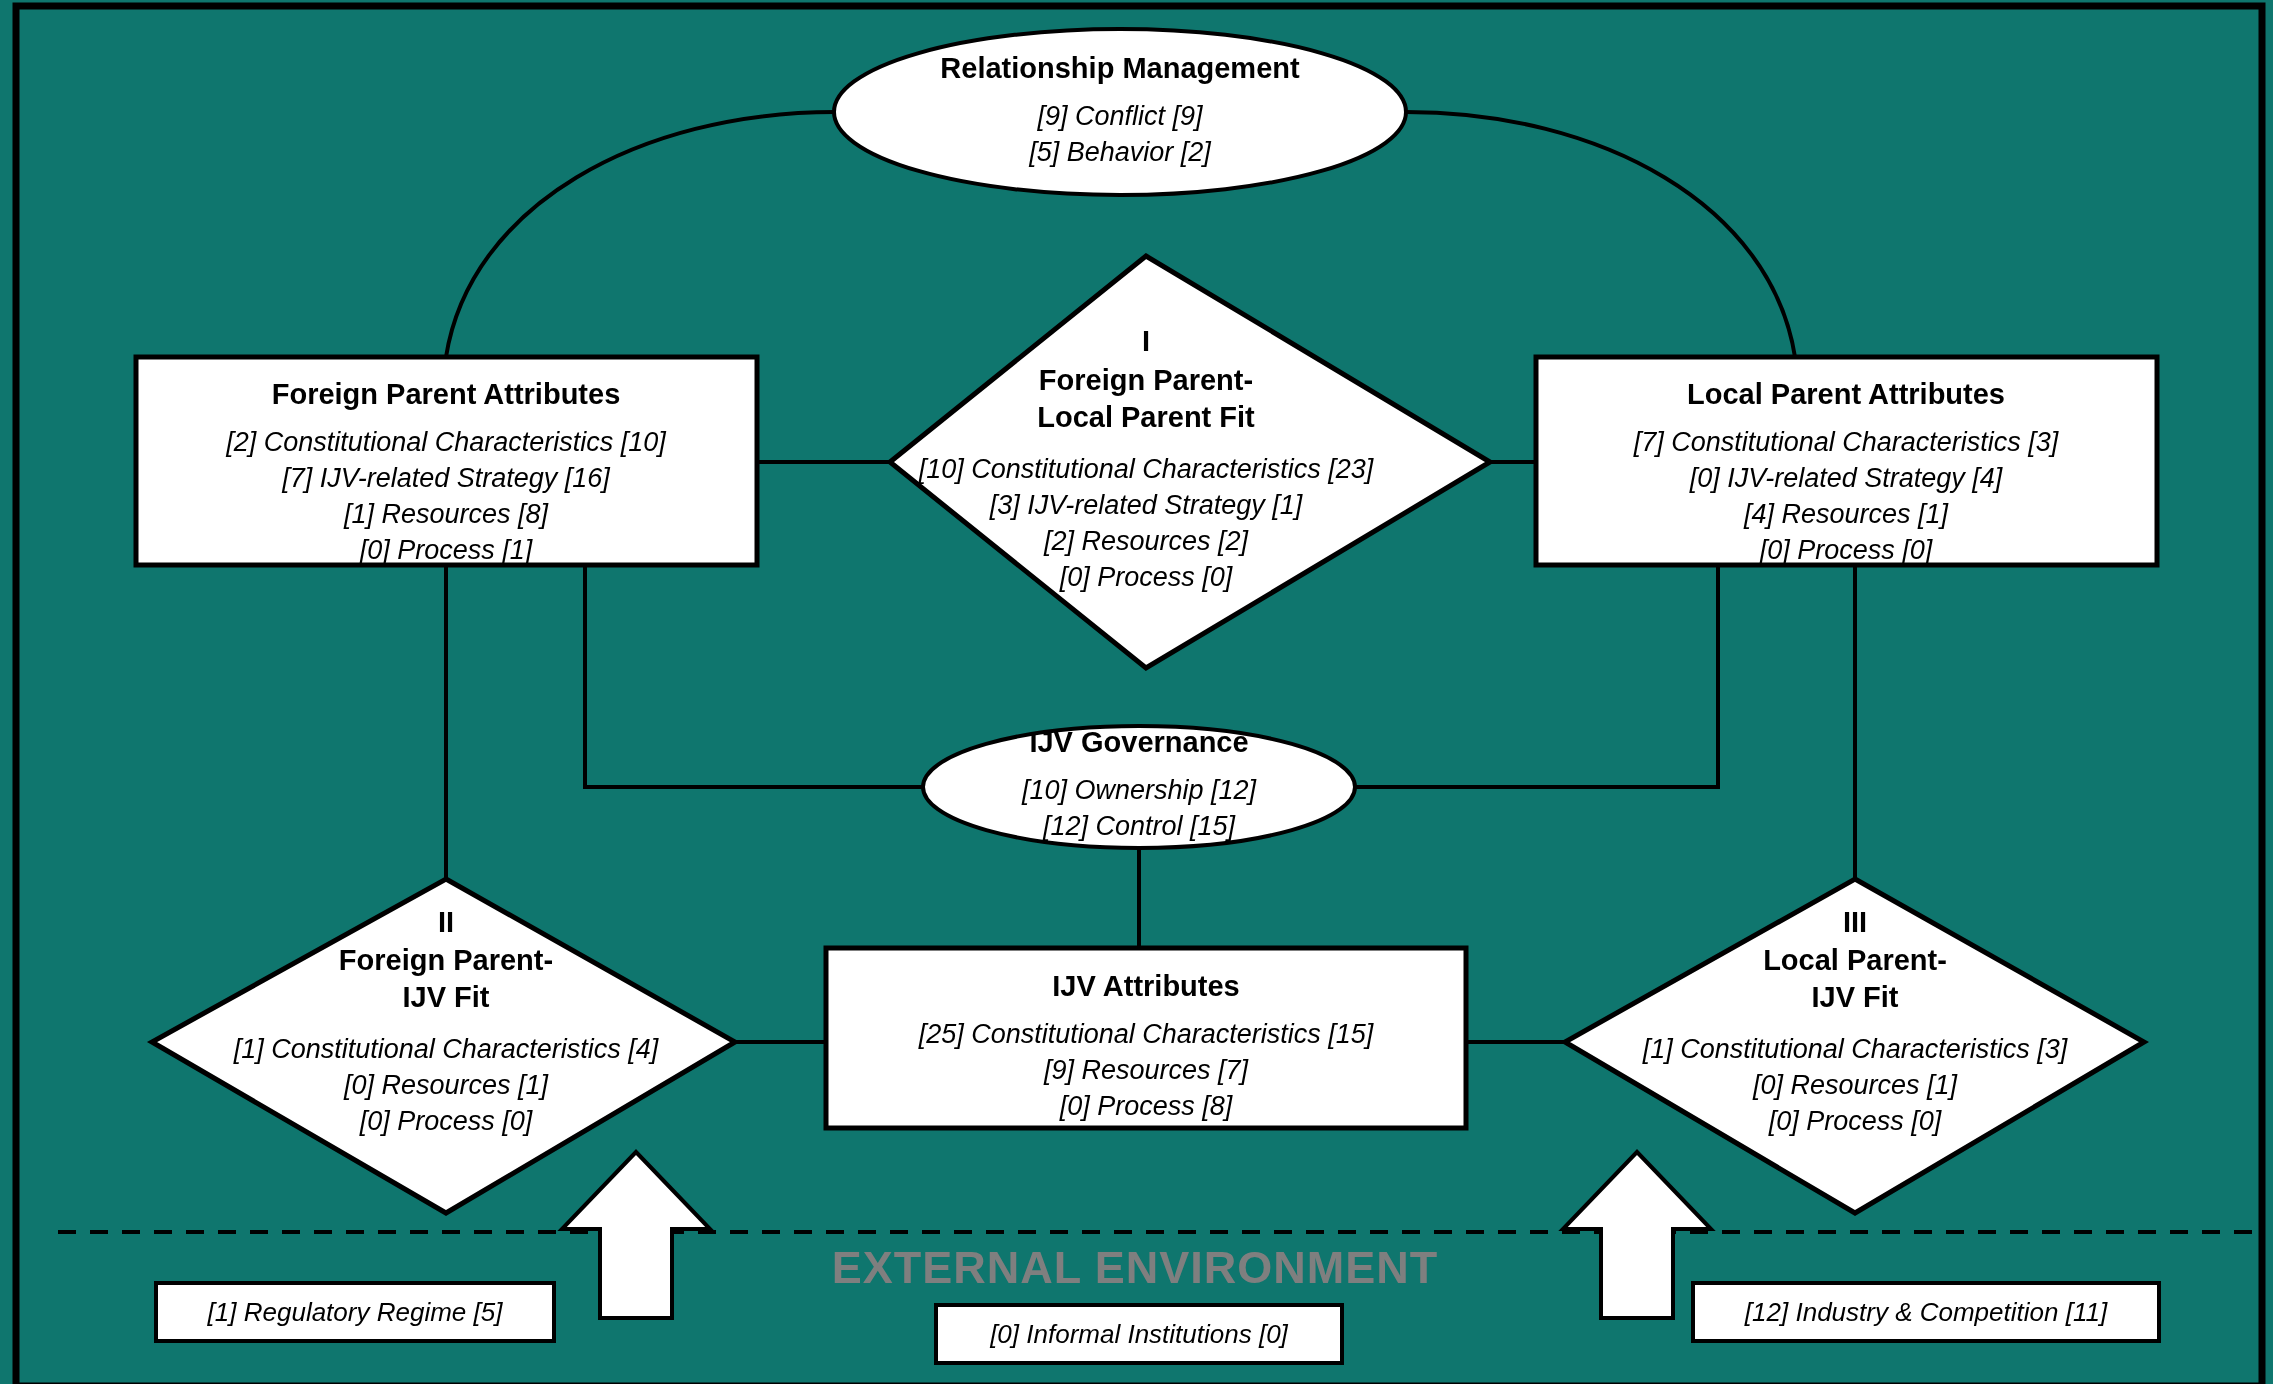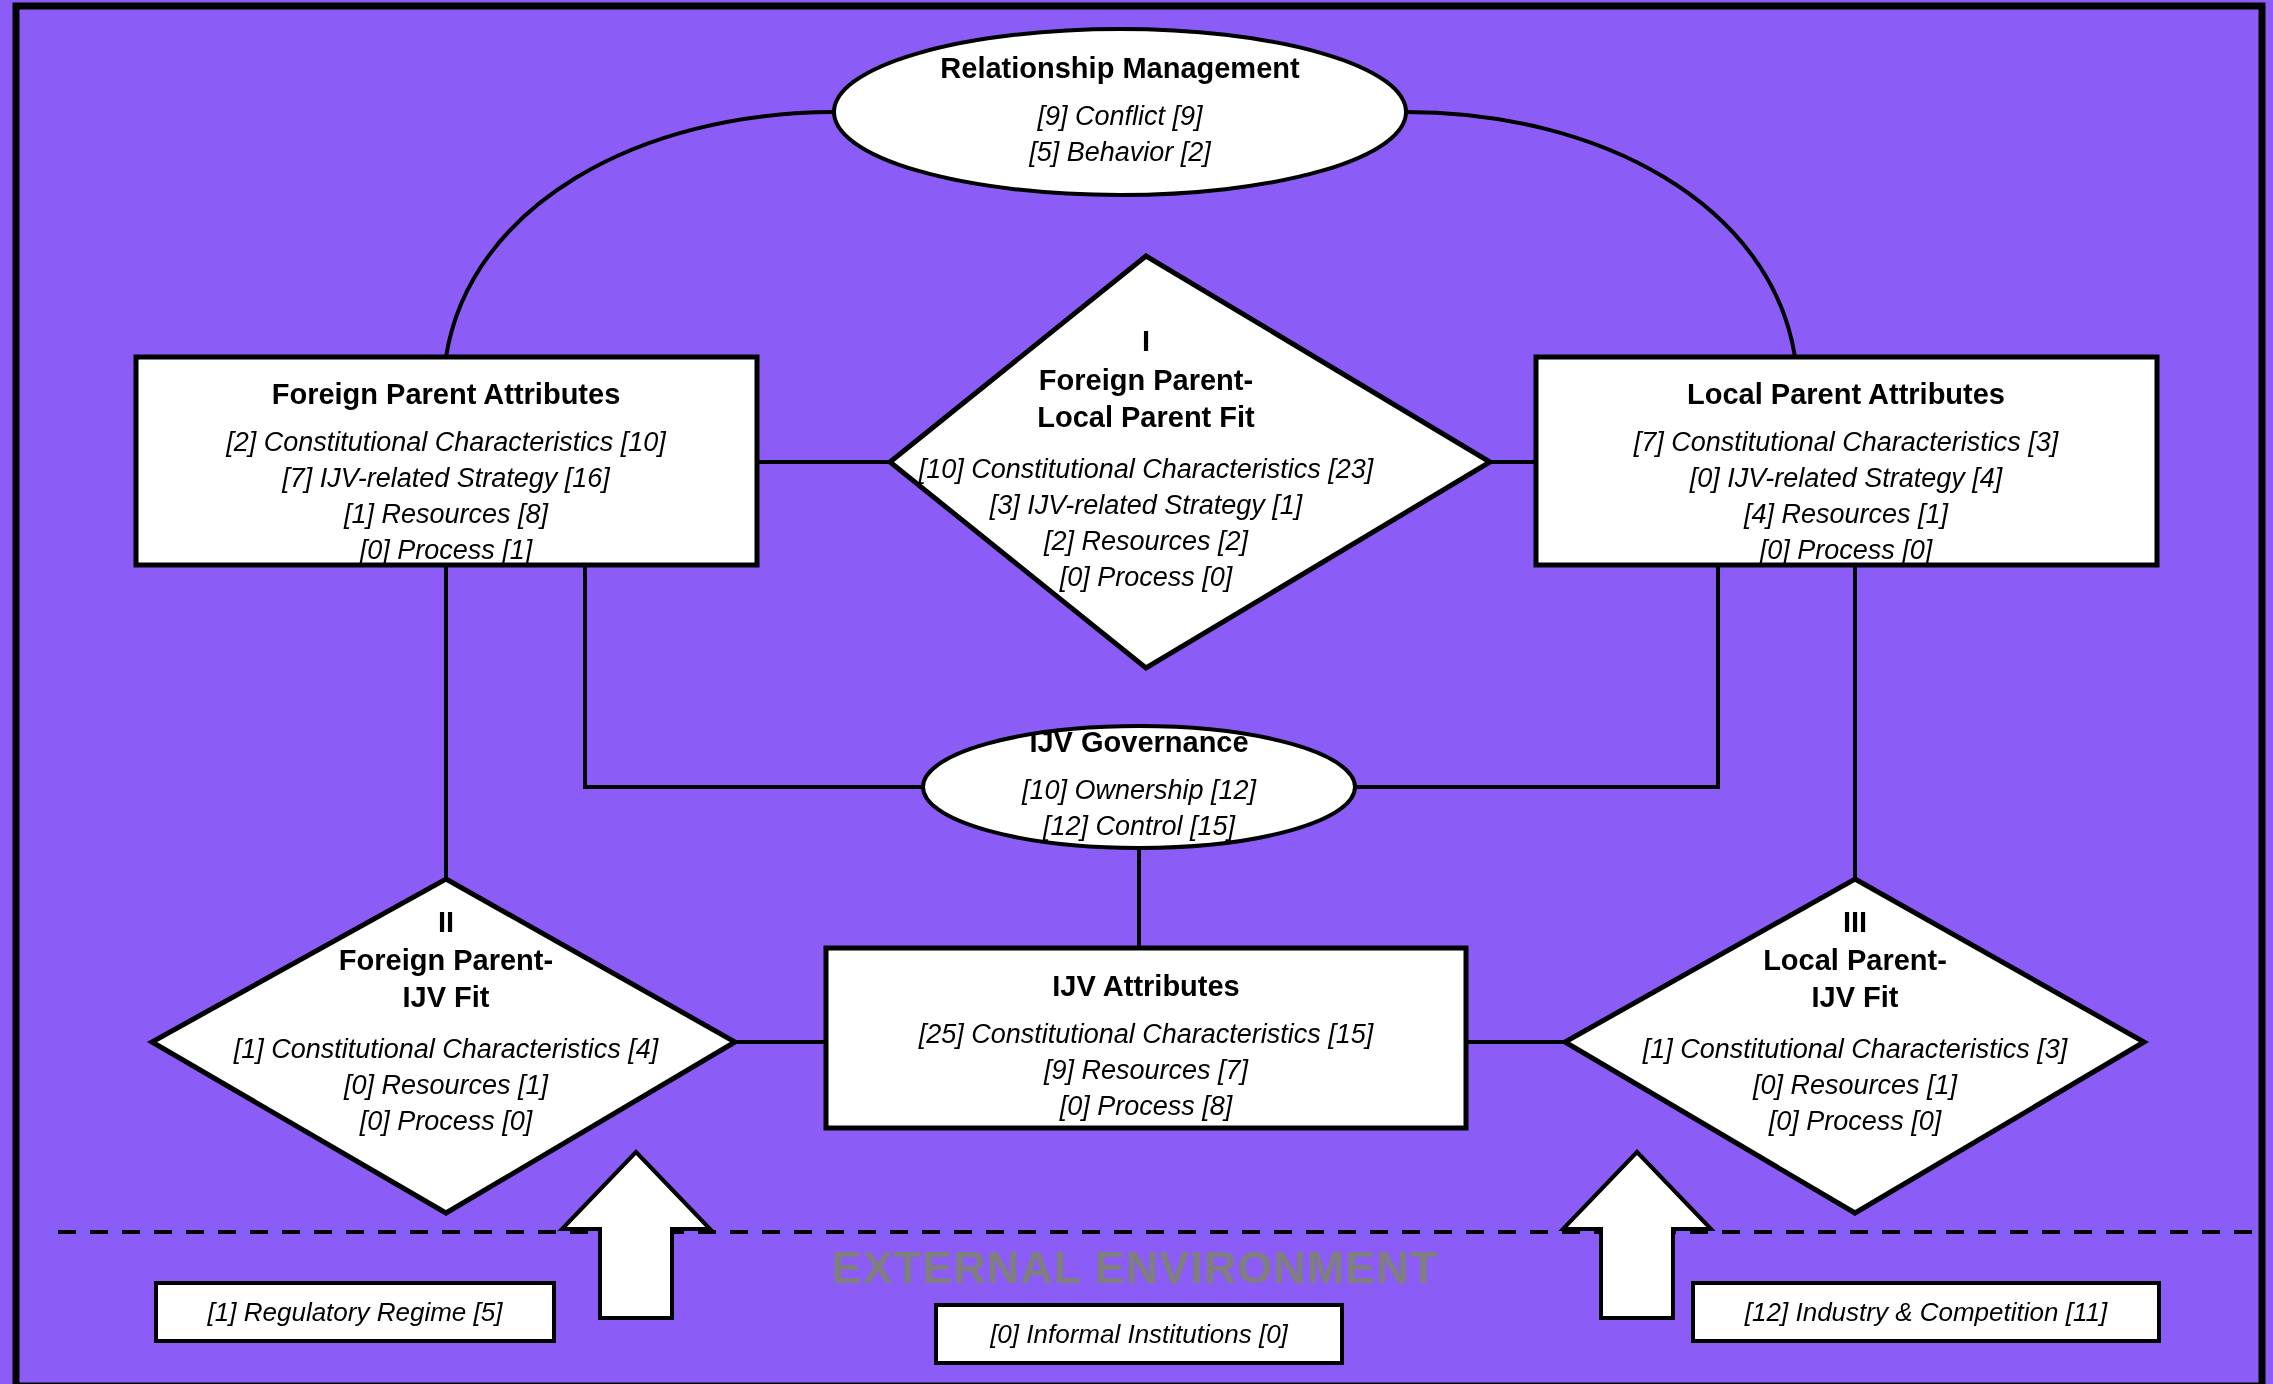--- a/index.html
+++ b/index.html
@@ -1,17 +1,17 @@
 <!DOCTYPE html>
 <html><head>
 <meta charset="utf-8">
 <style>
   html,body{margin:0;padding:0;background:#ffffff;}
   body{width:2273px;height:1384px;font-family:"Liberation Sans",sans-serif;overflow:hidden;}
-  #stage{position:relative;width:2273px;height:1384px;background:#8b5cf6;}
+  #stage{position:relative;width:2273px;height:1384px;background:#0f766e;}
   svg#diagram{position:absolute;left:0;top:0;width:2273px;height:1384px;}
   .shape{fill:#ffffff;stroke:#000000;}
   .box{stroke-width:5;}
   .box-thin{stroke-width:4;}
   .diamond{stroke-width:5;}
   .ell{stroke-width:4;}
   .conn{fill:none;stroke:#000000;stroke-width:4;}
   .dashline{fill:none;stroke:#000000;stroke-width:4;stroke-dasharray:18 14;}
   .frame{fill:none;stroke:#000000;stroke-width:7;}
   .arrowshape{fill:#ffffff;stroke:#000000;stroke-width:4;stroke-linejoin:miter;}

